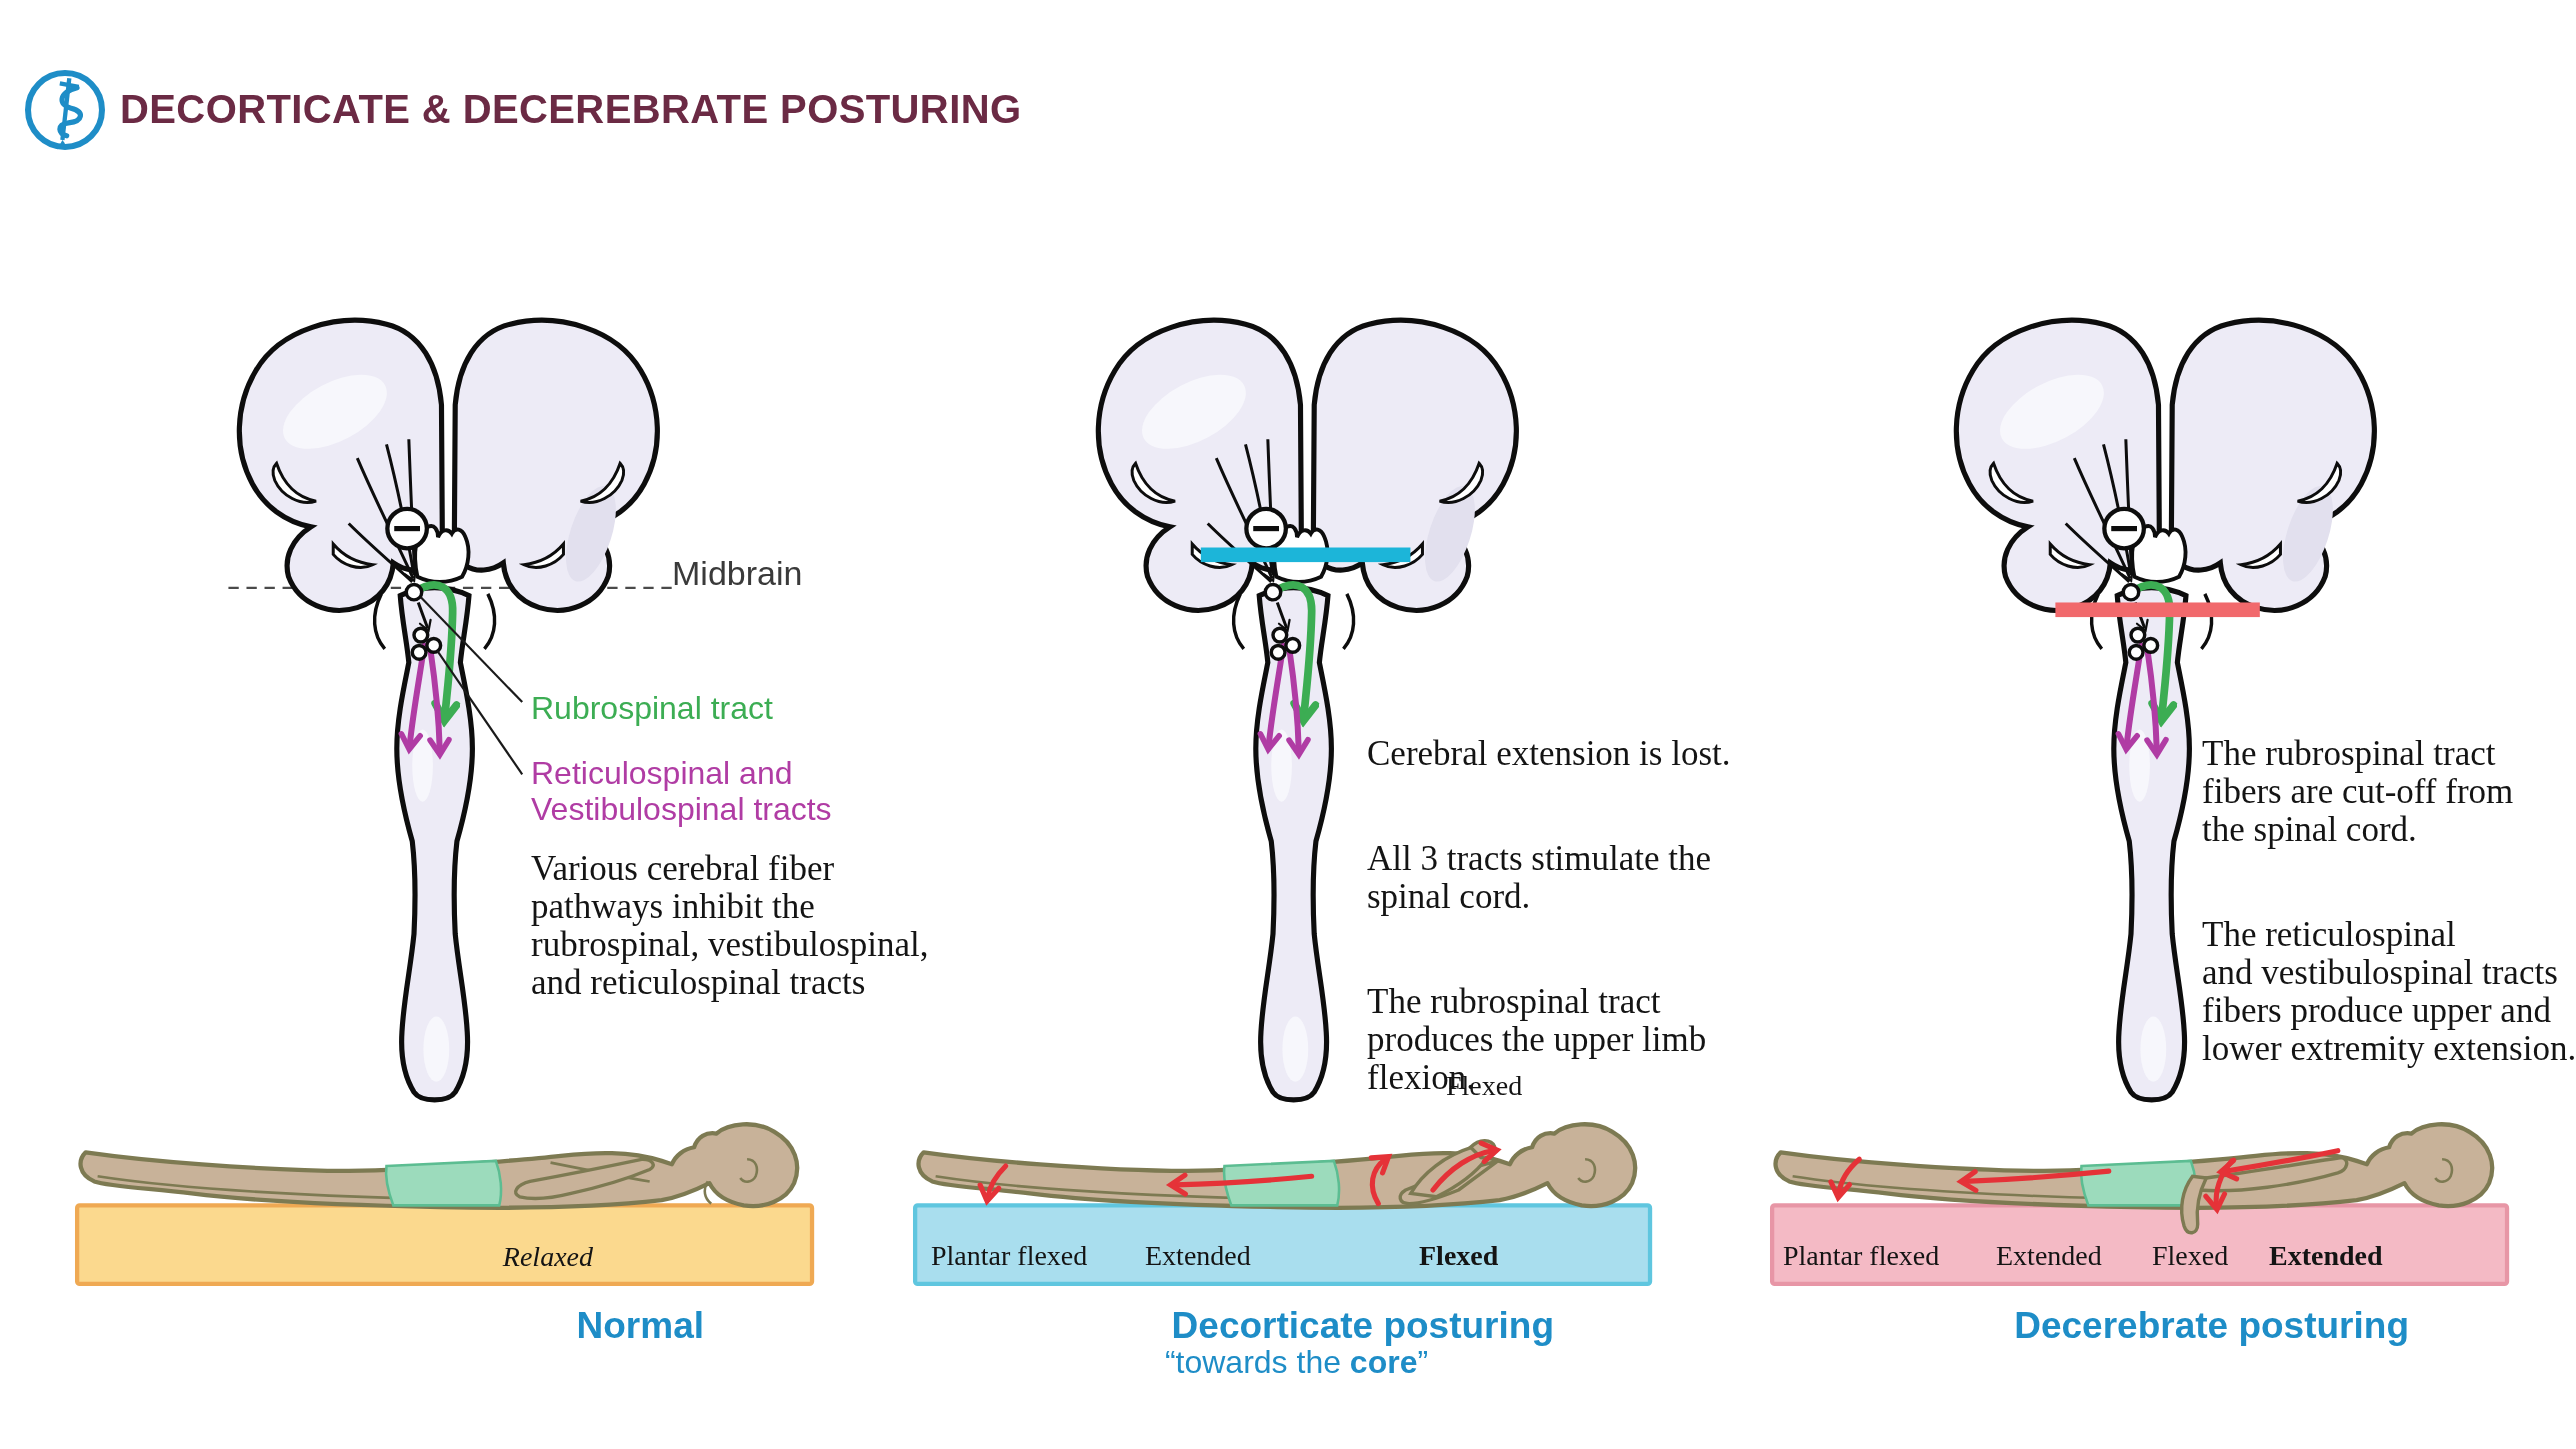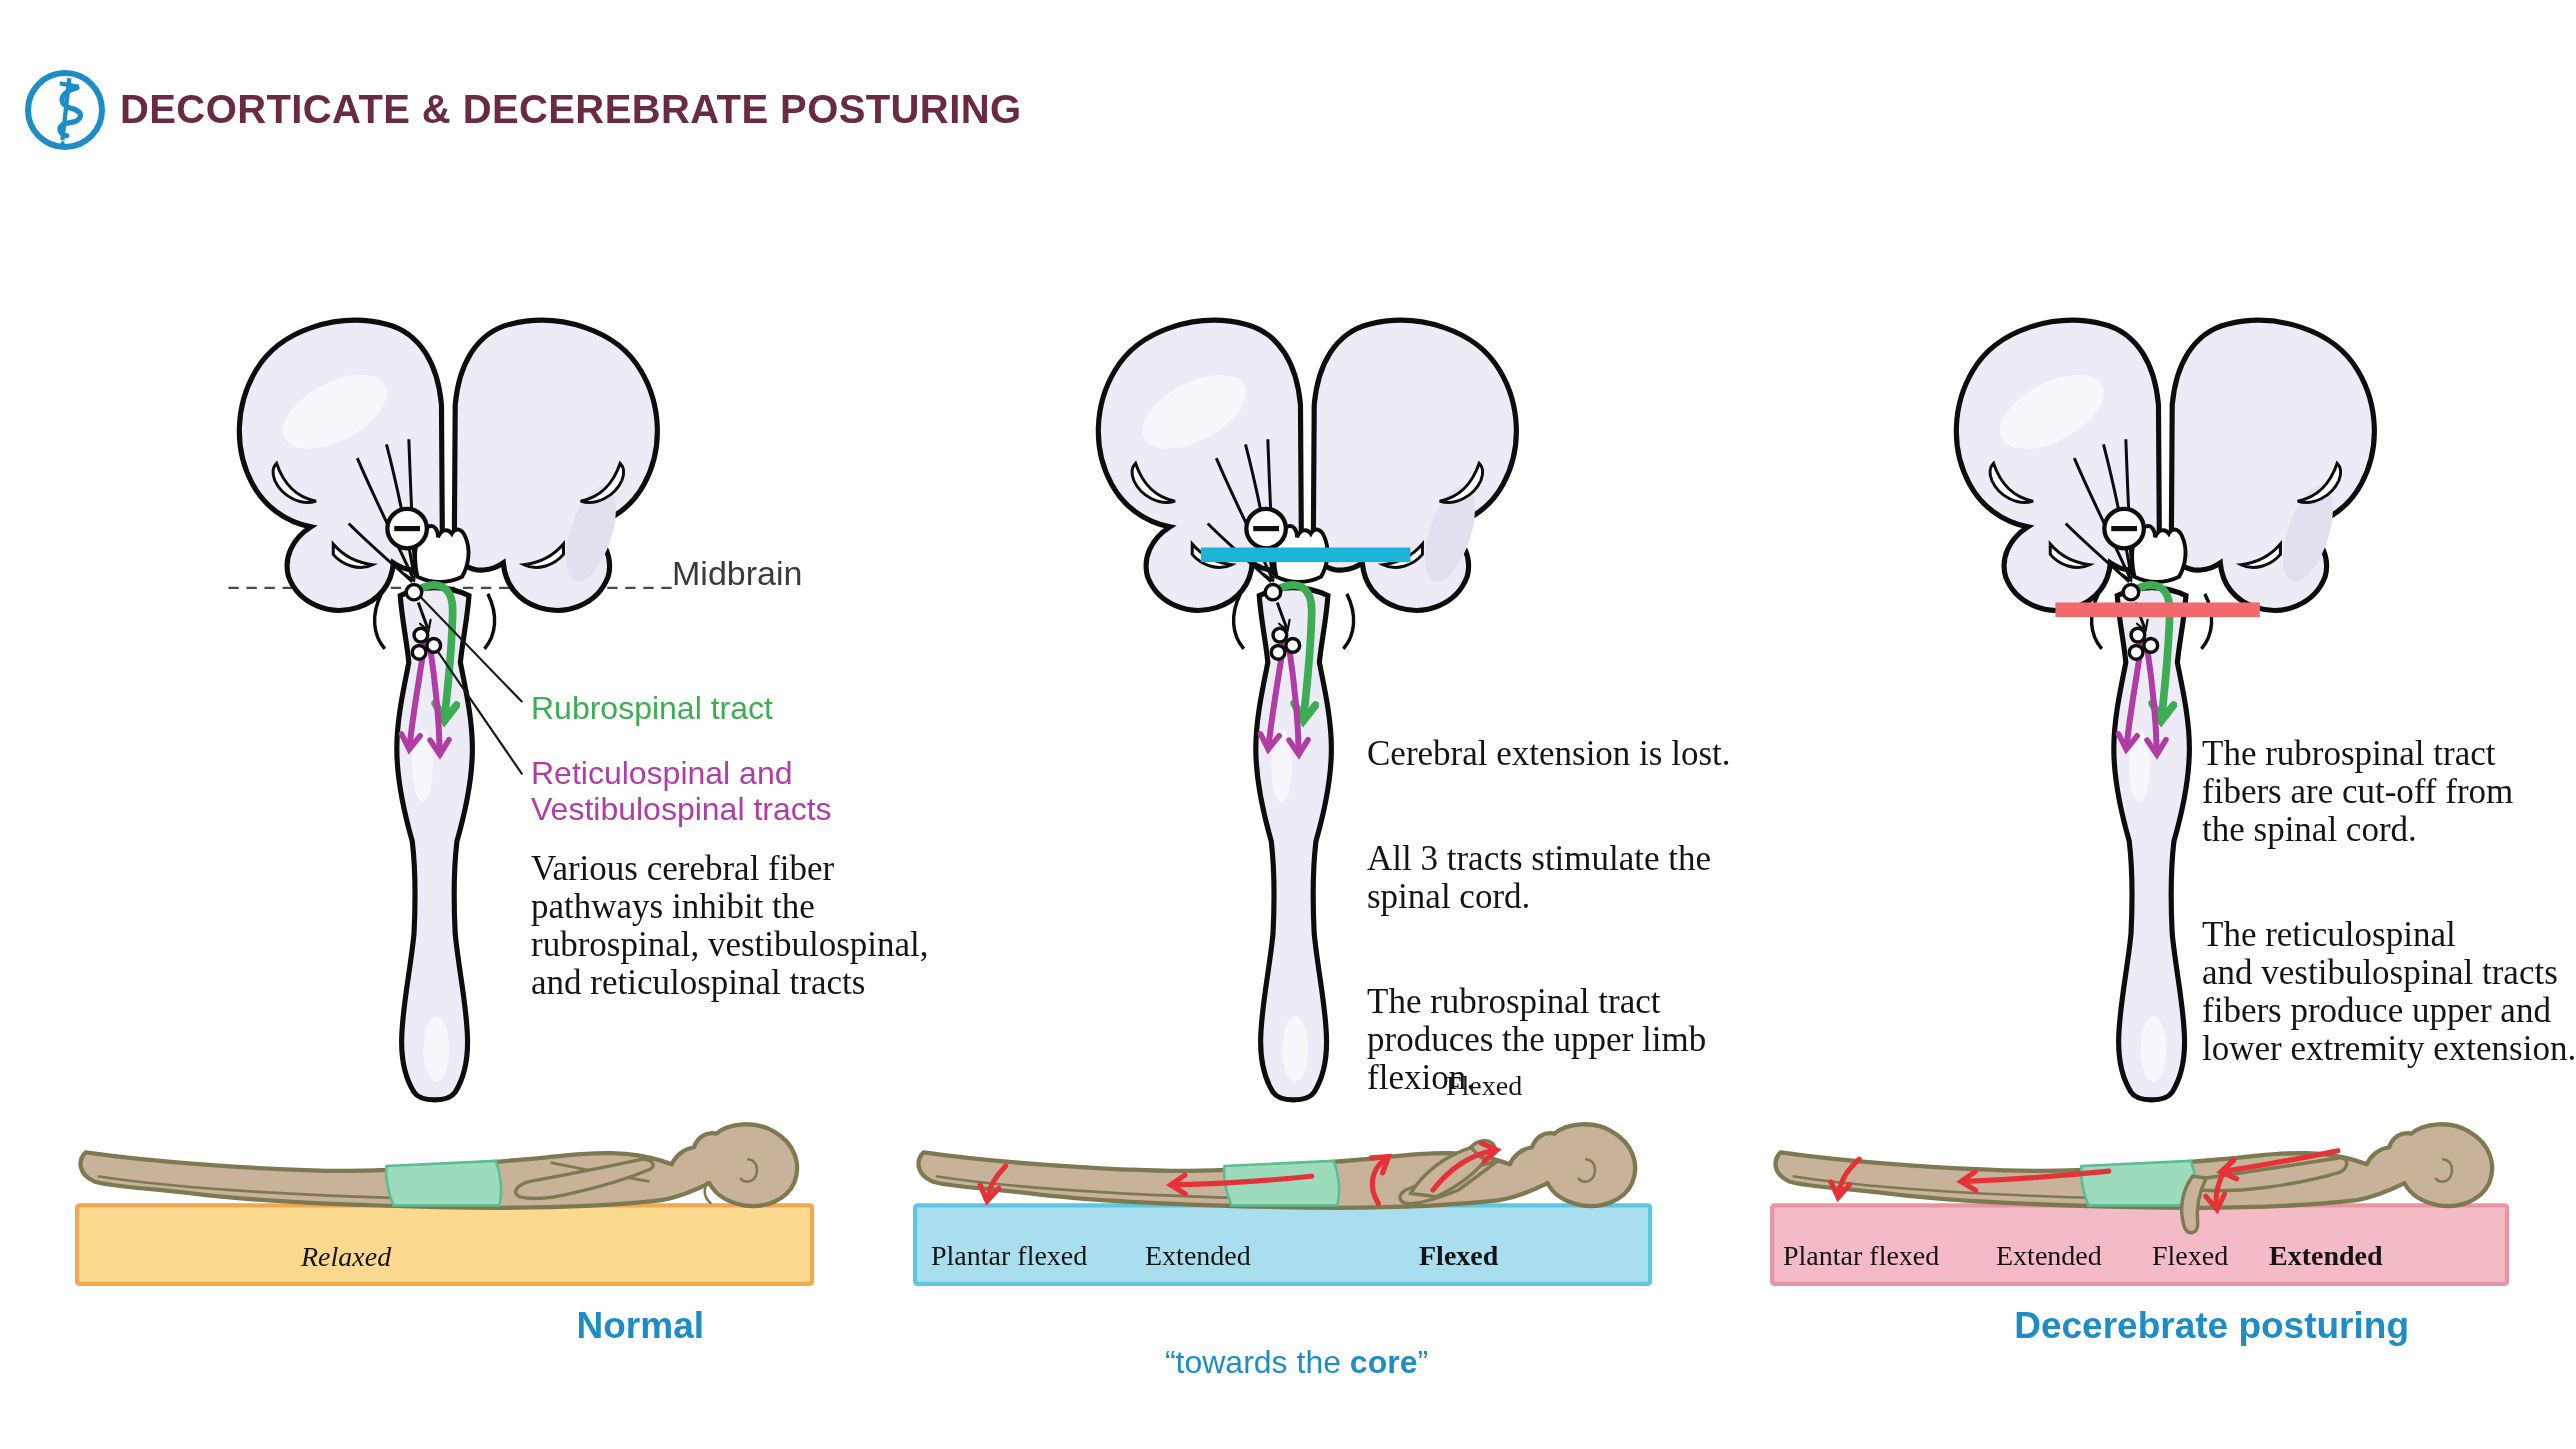--- a/index.html
+++ b/index.html
@@ -12,21 +12,21 @@
   .magenta-t{color:var(--magenta,#b03ca4);}
   .midbrain-label{font-size:34px;color:#3a3a3a;font-weight:400;}
   .serif{font-family:"Liberation Serif",serif;color:#141414;}
   .para{font-size:35px;line-height:38px;white-space:pre-line;}
   .para p{margin:0 0 29px 0;}
   .mat-label{font-size:28px;}
   .bold{font-weight:700;}
   .italic{font-style:italic;}
   .caption{font-size:37px;font-weight:700;color:var(--blue,#1e8dc7);text-align:right;}
   .subcaption{font-size:32px;color:var(--blue,#1e8dc7);text-align:center;font-weight:400;}
-  .center{text-align:left;}
+  .center{text-align:right;}
   
   .fill-brain{fill:var(--brainfill,#edebf6);}
   .stroke-ink{stroke:#0d0d0d;}
   .fill-white{fill:#ffffff;}
   .fill-hilite{fill:#f7f7fc;}
   .fill-shadow{fill:#e2e0ee;}
   .t-green{stroke:var(--green,#3cad53);}
   .t-magenta{stroke:var(--magenta,#b03ca4);}
   .t-red{stroke:var(--red,#e53238);}
   .lesion-blue{fill:var(--lesionblue,#1cb5d9);}
@@ -198,20 +198,21 @@
     <g fill="none" class="t-red" stroke-width="6" stroke-linecap="round">
       <path d="M612,94 C632,68 658,52 682,48" marker-end="url(#ahRed)"></path>
       <path d="M548,110 C536,90 540,70 556,58" marker-end="url(#ahRed)"></path>
       <path d="M470,78 C410,84 355,87 310,88" marker-end="url(#ahRed)"></path>
       <path d="M112,66 C100,78 93,90 91,102" marker-end="url(#ahRed)"></path>
     </g>
   </svg>
   <div class="abs serif mat-label" style="left:931px;top:1194px">Plantar flexed</div>
   <div class="abs serif mat-label" style="left:1145px;top:1194px">Extended</div>
   <div class="abs serif mat-label bold" style="left:1419px;top:1194px">Flexed</div>
+  <div class="abs caption" style="left:1039px;top:1259px;width:515px">Decorticate posturing</div>
   <div class="abs subcaption" style="left:1039px;top:1298px;width:515px">
     <span>“towards the </span><span class="bold">core</span><span>”</span>
   </div>
 
   <svg class="abs" style="left:1947px;top:273px" width="447" height="786" viewBox="0 0 520 915" overflow="visible">
     <use href="#brainSym" width="520" height="915"></use>
     <rect class="lesion-red" x="126" y="330" width="238" height="17"></rect>
   </svg>
   <div class="abs serif para" style="left:2202px;top:651px;width:498px">
     <p>The rubrospinal tract

